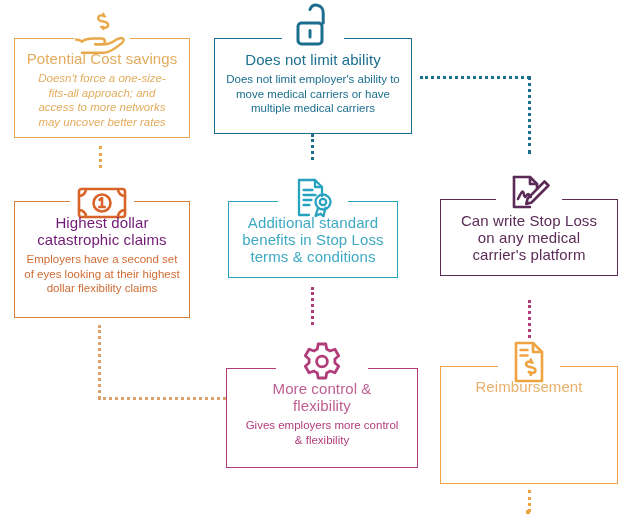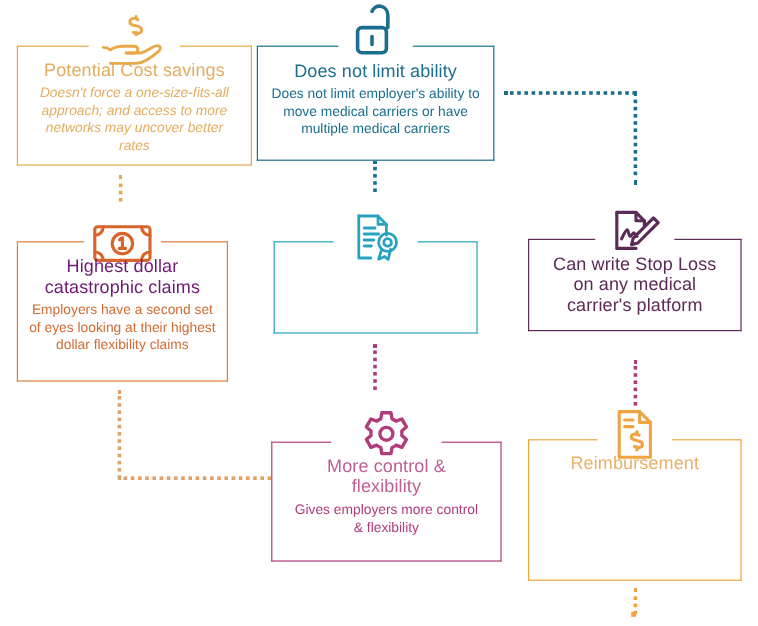--- a/index.html
+++ b/index.html
@@ -66,21 +66,21 @@
   <div class="dot-v" style="left:311px;top:287px;height:38px;border-left-color:#B03C7A;"></div>
 
   <div class="dot-v" style="left:98px;top:325px;height:74px;border-left-color:#E0A06A;"></div>
   <div class="dot-h" style="left:98px;top:397px;width:128px;border-top-color:#E0A06A;"></div>
 
   <div class="dot-v" style="left:528px;top:300px;height:38px;border-left-color:#B03C7A;"></div>
 
   <div class="dot-v" style="left:528px;top:490px;height:22px;border-left-color:#EFA441;"></div>
   <div class="dot-cap" style="left:526px;top:510px;background:#EFA441;"></div>
 
-  <div class="card" style="left:14px;top:18px;width:196px;height:120px;">
+  <div class="card" style="left:14px;top:18px;width:176px;height:120px;">
     <div class="frame" style="top:20px;border-color:#E9A94A;border-top-color:transparent;"></div>
     <div class="stub" style="left:0;top:20px;width:60px;border-top-color:#E9A94A;"></div>
     <div class="stub" style="right:0;top:20px;width:60px;border-top-color:#E9A94A;"></div>
 
     <div class="icon" style="top:-8px;">
       <svg width="56" height="46" viewBox="0 0 56 46" fill="none" stroke="#E9A94A" stroke-width="2.4" stroke-linecap="round" stroke-linejoin="round">
         <path d="M31 4.5c-1.6-1.6-6.6-1.9-6.8 1.4-.2 3 3.2 3.3 5.1 3.6 2 .3 5 .8 4.8 3.7-.2 3.3-5.3 3.3-7 1.6"></path>
         <path d="M29.4 1.6v2.2M29.4 14.8V17"></path>
         <path d="M8 29.5c4.4-3.4 9.3-3 12.7-3h6.6c2.2 0 3.6 1.2 3.6 2.9 0 1.7-1.5 2.8-3.6 2.8h-6.2"></path>
         <path d="M21.6 32.2h9.6c3.4 0 6-1.3 9-3.2 2.6-1.7 5.1-3 7.1-3 2.4 0 3.3 2.6 1 4.6-4.9 4.3-12.6 10.2-18.6 10.2H8"></path>
@@ -143,20 +143,23 @@
         <path d="M11 2h16l7 7v9"></path>
         <path d="M11 2v35h10"></path>
         <path d="M27 2v7h7"></path>
         <path d="M15.5 12h9M15.5 17h12M15.5 22h8M15.5 27h6"></path>
         <circle cx="35" cy="24" r="7.5"></circle>
         <circle cx="35" cy="24" r="3.2"></circle>
         <path d="M30 30l-2.5 8 5-2.3 3 2.6 2-8.6"></path>
       </svg>
     </div>
 
+    <div class="body" style="top:36px;">
+      <div class="title" style="color:#3EA9C4;padding:0 6px;">Additional standard benefits in Stop Loss terms &amp; conditions</div>
+    </div>
   </div>
 
   <div class="card" style="left:440px;top:176px;width:178px;height:100px;">
     <div class="frame" style="top:23px;border-color:#5B2A56;border-top-color:transparent;"></div>
     <div class="stub" style="left:0;top:23px;width:56px;border-top-color:#5B2A56;"></div>
     <div class="stub" style="right:0;top:23px;width:56px;border-top-color:#5B2A56;"></div>
 
     <div class="icon" style="top:-8px;">
       <svg width="52" height="44" viewBox="0 0 52 44" fill="none" stroke="#5B2A56" stroke-width="2.6" stroke-linecap="round" stroke-linejoin="round">
         <path d="M11 5h16l7 7v5"></path>

